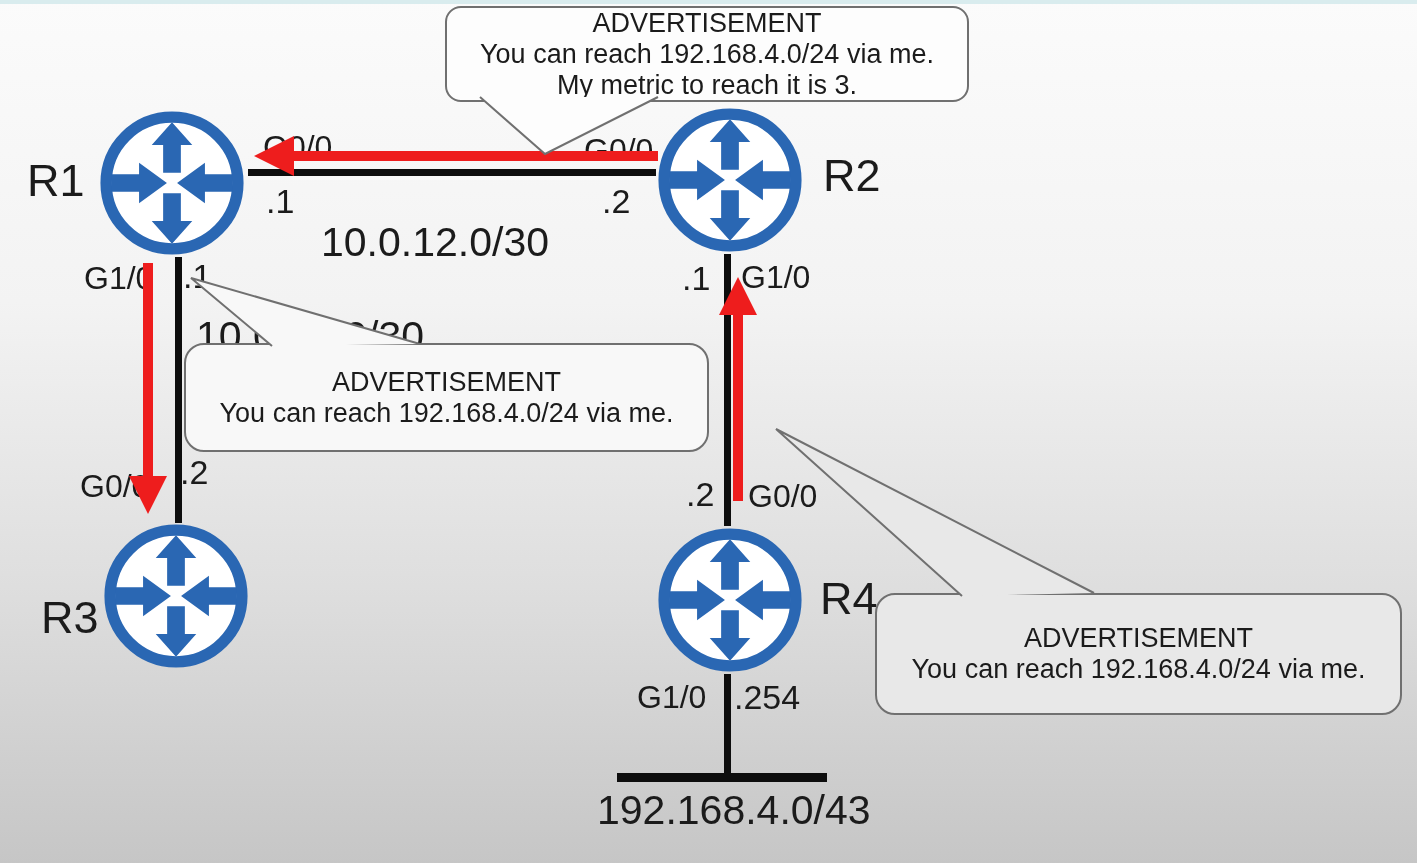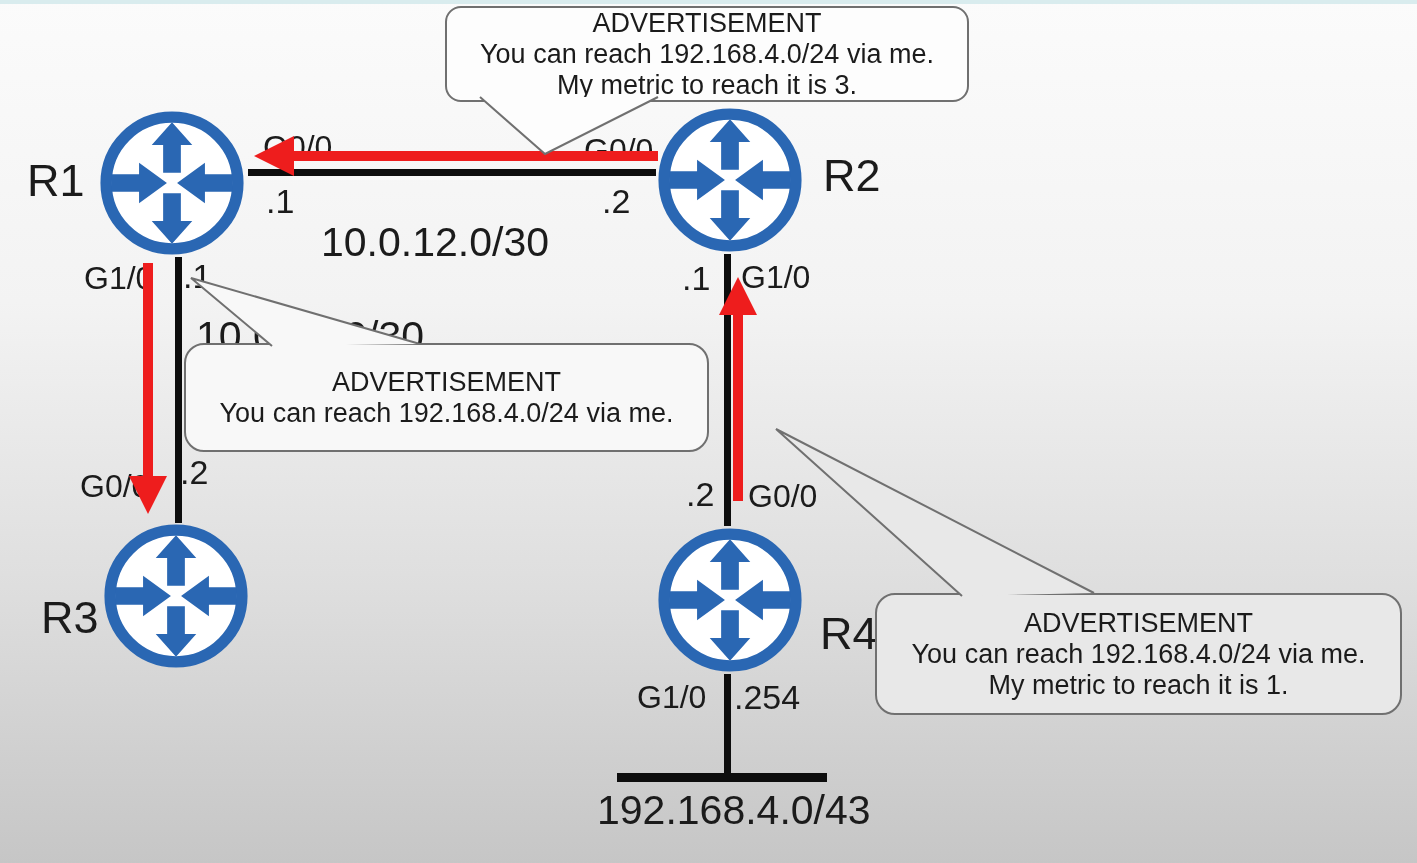--- a/index.html
+++ b/index.html
@@ -94,21 +94,21 @@
       <polygon points="53,52 53,30 44,30 60,12 76,30 67,30 67,52" fill="#2a67b3"></polygon>
       <polygon points="53,68 53,90 44,90 60,108 76,90 67,90 67,68" fill="#2a67b3"></polygon>
       <polygon points="12,53 34,53 34,44 56,60 34,76 34,67 12,67" fill="#2a67b3"></polygon>
       <polygon points="108,53 86,53 86,44 64,60 86,76 86,67 108,67" fill="#2a67b3"></polygon>
     </svg>
   </div>
 
   <div class="lbl router-name" style="left:27px;top:157px;">R1</div>
   <div class="lbl router-name" style="left:823px;top:152px;">R2</div>
   <div class="lbl router-name" style="left:41px;top:574px;margin-top:20px;">R3</div>
-  <div class="lbl router-name" style="left:820px;top:575px;margin-top:35px;">R4</div>
+  <div class="lbl router-name" style="left:820px;top:575px;">R4</div>
 
   <div class="lbl if-lbl" style="left:263px;top:131px;">G0/0</div>
   <div class="lbl if-lbl" style="left:584px;top:134px;">G0/0</div>
   <div class="lbl if-lbl" style="left:84px;top:262px;">G1/0</div>
   <div class="lbl if-lbl" style="left:741px;top:261px;">G1/0</div>
   <div class="lbl if-lbl" style="left:80px;top:470px;">G0/0</div>
   <div class="lbl if-lbl" style="left:748px;top:480px;">G0/0</div>
   <div class="lbl if-lbl" style="left:637px;top:681px;">G1/0</div>
 
   <div class="lbl ip-lbl" style="left:266px;top:184px;">.1</div>
@@ -129,21 +129,20 @@
   </div>
 
   <div class="bubble b-mid" style="left:184px;top:343px;width:521px;height:105px;">
     <div>ADVERTISEMENT</div>
     <div>You can reach 192.168.4.0/24 via me.</div>
   </div>
 
   <div class="bubble b-bot" style="left:875px;top:593px;width:523px;height:118px;">
     <div>ADVERTISEMENT</div>
     <div>You can reach 192.168.4.0/24 via me.</div>
-    <div>My metric to reach it is 1.</div>
   </div>
 
   <svg id="tails">
     <path d="M480,97 L545,154 L658,97" fill="#fdfdfd" stroke="#707070" stroke-width="2"></path>
     <path d="M272,346 L191,278 L420,344" fill="#f8f8f8" stroke="#707070" stroke-width="2"></path>
     <path d="M962,596 L776,429 L1094,593" fill="#e8e8e8" stroke="#707070" stroke-width="2"></path>
   </svg>
 </div>
 
 </body></html>

